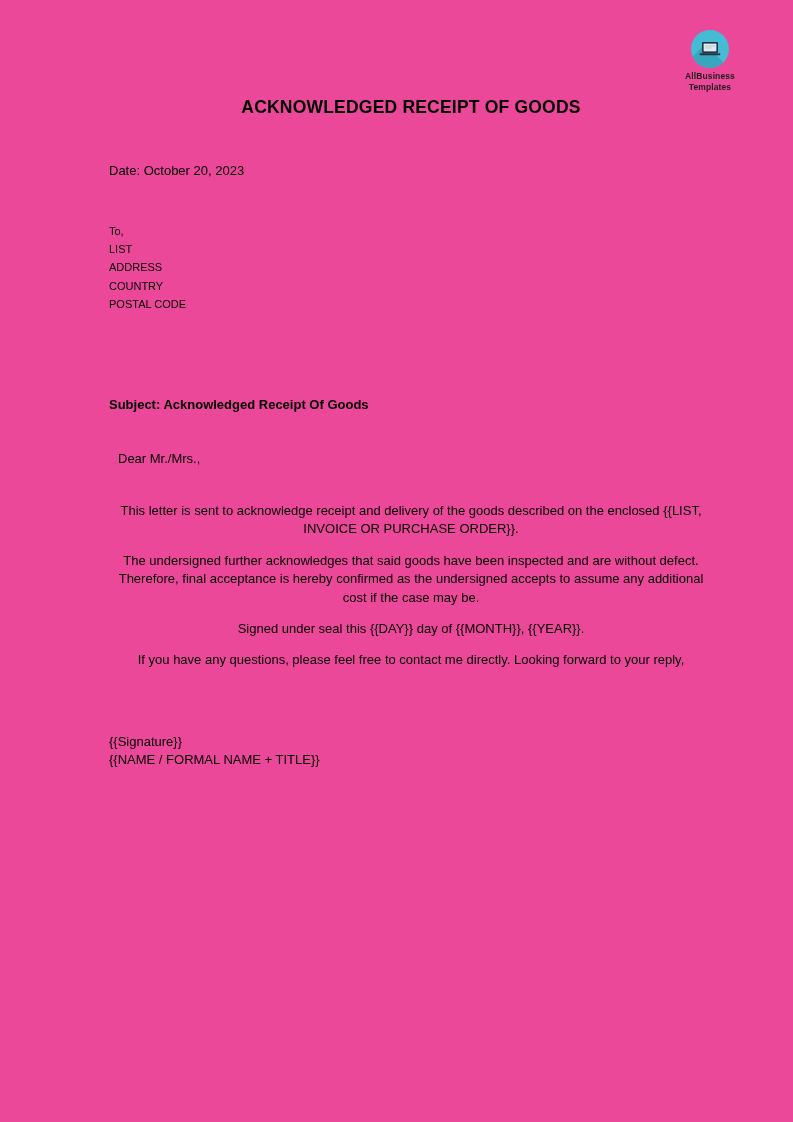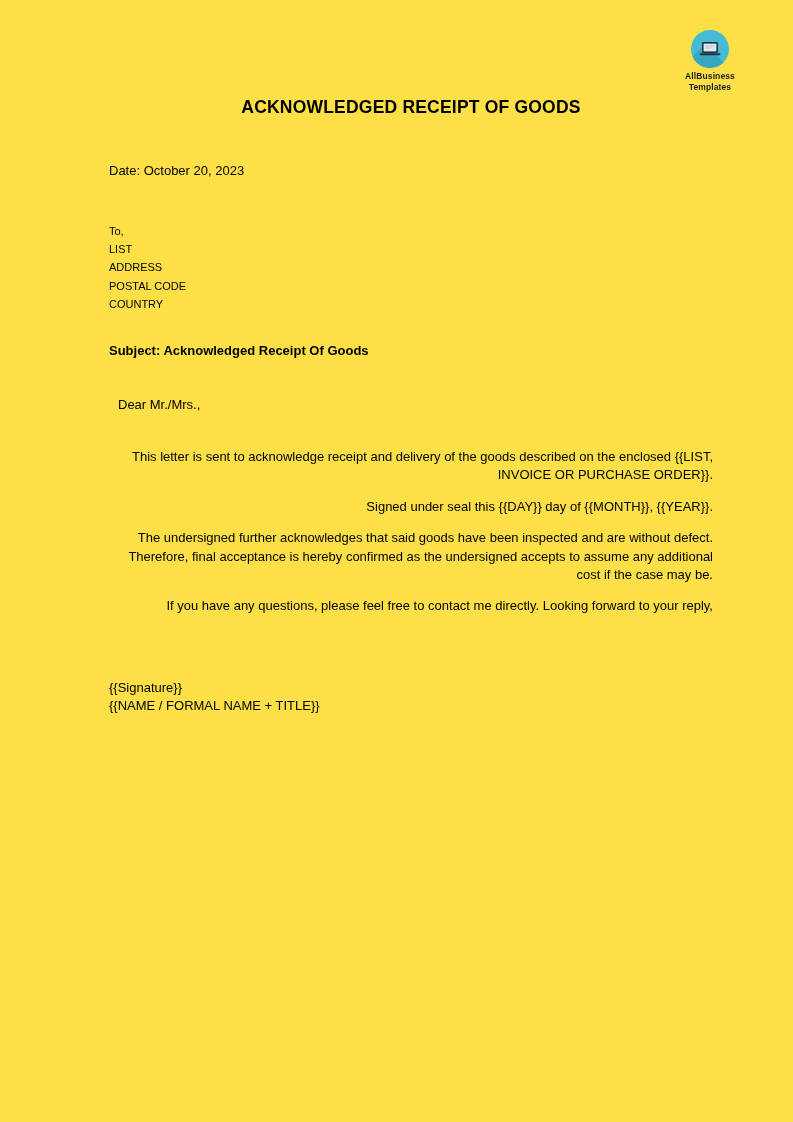--- a/index.html
+++ b/index.html
@@ -8,21 +8,21 @@
     background: #ffffff;
   }
   body {
     font-family: "Liberation Sans", sans-serif;
     color: #000000;
   }
   .page {
     position: relative;
     width: 793px;
     height: 1122px;
-    background: #fde047;
+    background: #ec4899;
     overflow: hidden;
   }
 
   
   .brand {
     position: absolute;
     top: 30px;
     right: 38px;
     width: 90px;
     text-align: center;
@@ -85,38 +85,38 @@
     line-height: 18px;
   }
 
   .address-block {
     margin-top: 42px;
     font-size: 11px;
     line-height: 18.2px;
   }
 
   .subject-line {
-    margin-top: 29px;
+    margin-top: 83px;
     font-size: 13px;
     font-weight: bold;
     line-height: 18px;
   }
 
   .salutation {
     margin-top: 36px;
     font-size: 13px;
     line-height: 18px;
     margin-left: 9px;
   }
 
   .body-para {
     margin-top: 34px;
     font-size: 13px;
     line-height: 18.4px;
-    text-align: right;
+    text-align: center;
   }
   .body-para + .body-para {
     margin-top: 13px;
   }
 
   .closing {
     margin-top: 44px;
     font-size: 13px;
     line-height: 18px;
   }
@@ -152,31 +152,31 @@
   <div class="doc">
 
     <h1 class="doc-title">ACKNOWLEDGED RECEIPT OF GOODS</h1>
 
     <div class="date-line">Date: October 20, 2023</div>
 
     <div class="address-block">
       <div>To,</div>
       <div>LIST</div>
       <div>ADDRESS</div>
+      <div>COUNTRY</div>
       <div>POSTAL CODE</div>
-      <div>COUNTRY</div>
     </div>
 
     <div class="subject-line">Subject: Acknowledged Receipt Of Goods</div>
 
     <div class="salutation">Dear Mr./Mrs.,</div>
 
     <p class="body-para">This letter is sent to acknowledge receipt and delivery of the goods described on the enclosed  {{LIST, INVOICE OR PURCHASE ORDER}}.</p>
+    <p class="body-para">The undersigned further acknowledges that said goods have been inspected and are without defect. Therefore, final acceptance is hereby confirmed as the undersigned accepts to assume any additional cost if the case may be.</p>
     <p class="body-para">Signed under seal this {{DAY}} day of {{MONTH}}, {{YEAR}}.</p>
-    <p class="body-para">The undersigned further acknowledges that said goods have been inspected and are without defect. Therefore, final acceptance is hereby confirmed as the undersigned accepts to assume any additional cost if the case may be.</p>
     <p class="body-para">If you have any questions, please feel free to contact me directly. Looking forward to your reply,</p>
 
 
     <div class="signature-block">
       <div>{{Signature}}</div>
       <div>{{NAME / FORMAL NAME + TITLE}}</div>
     </div>
 
   </div>
 </div>

